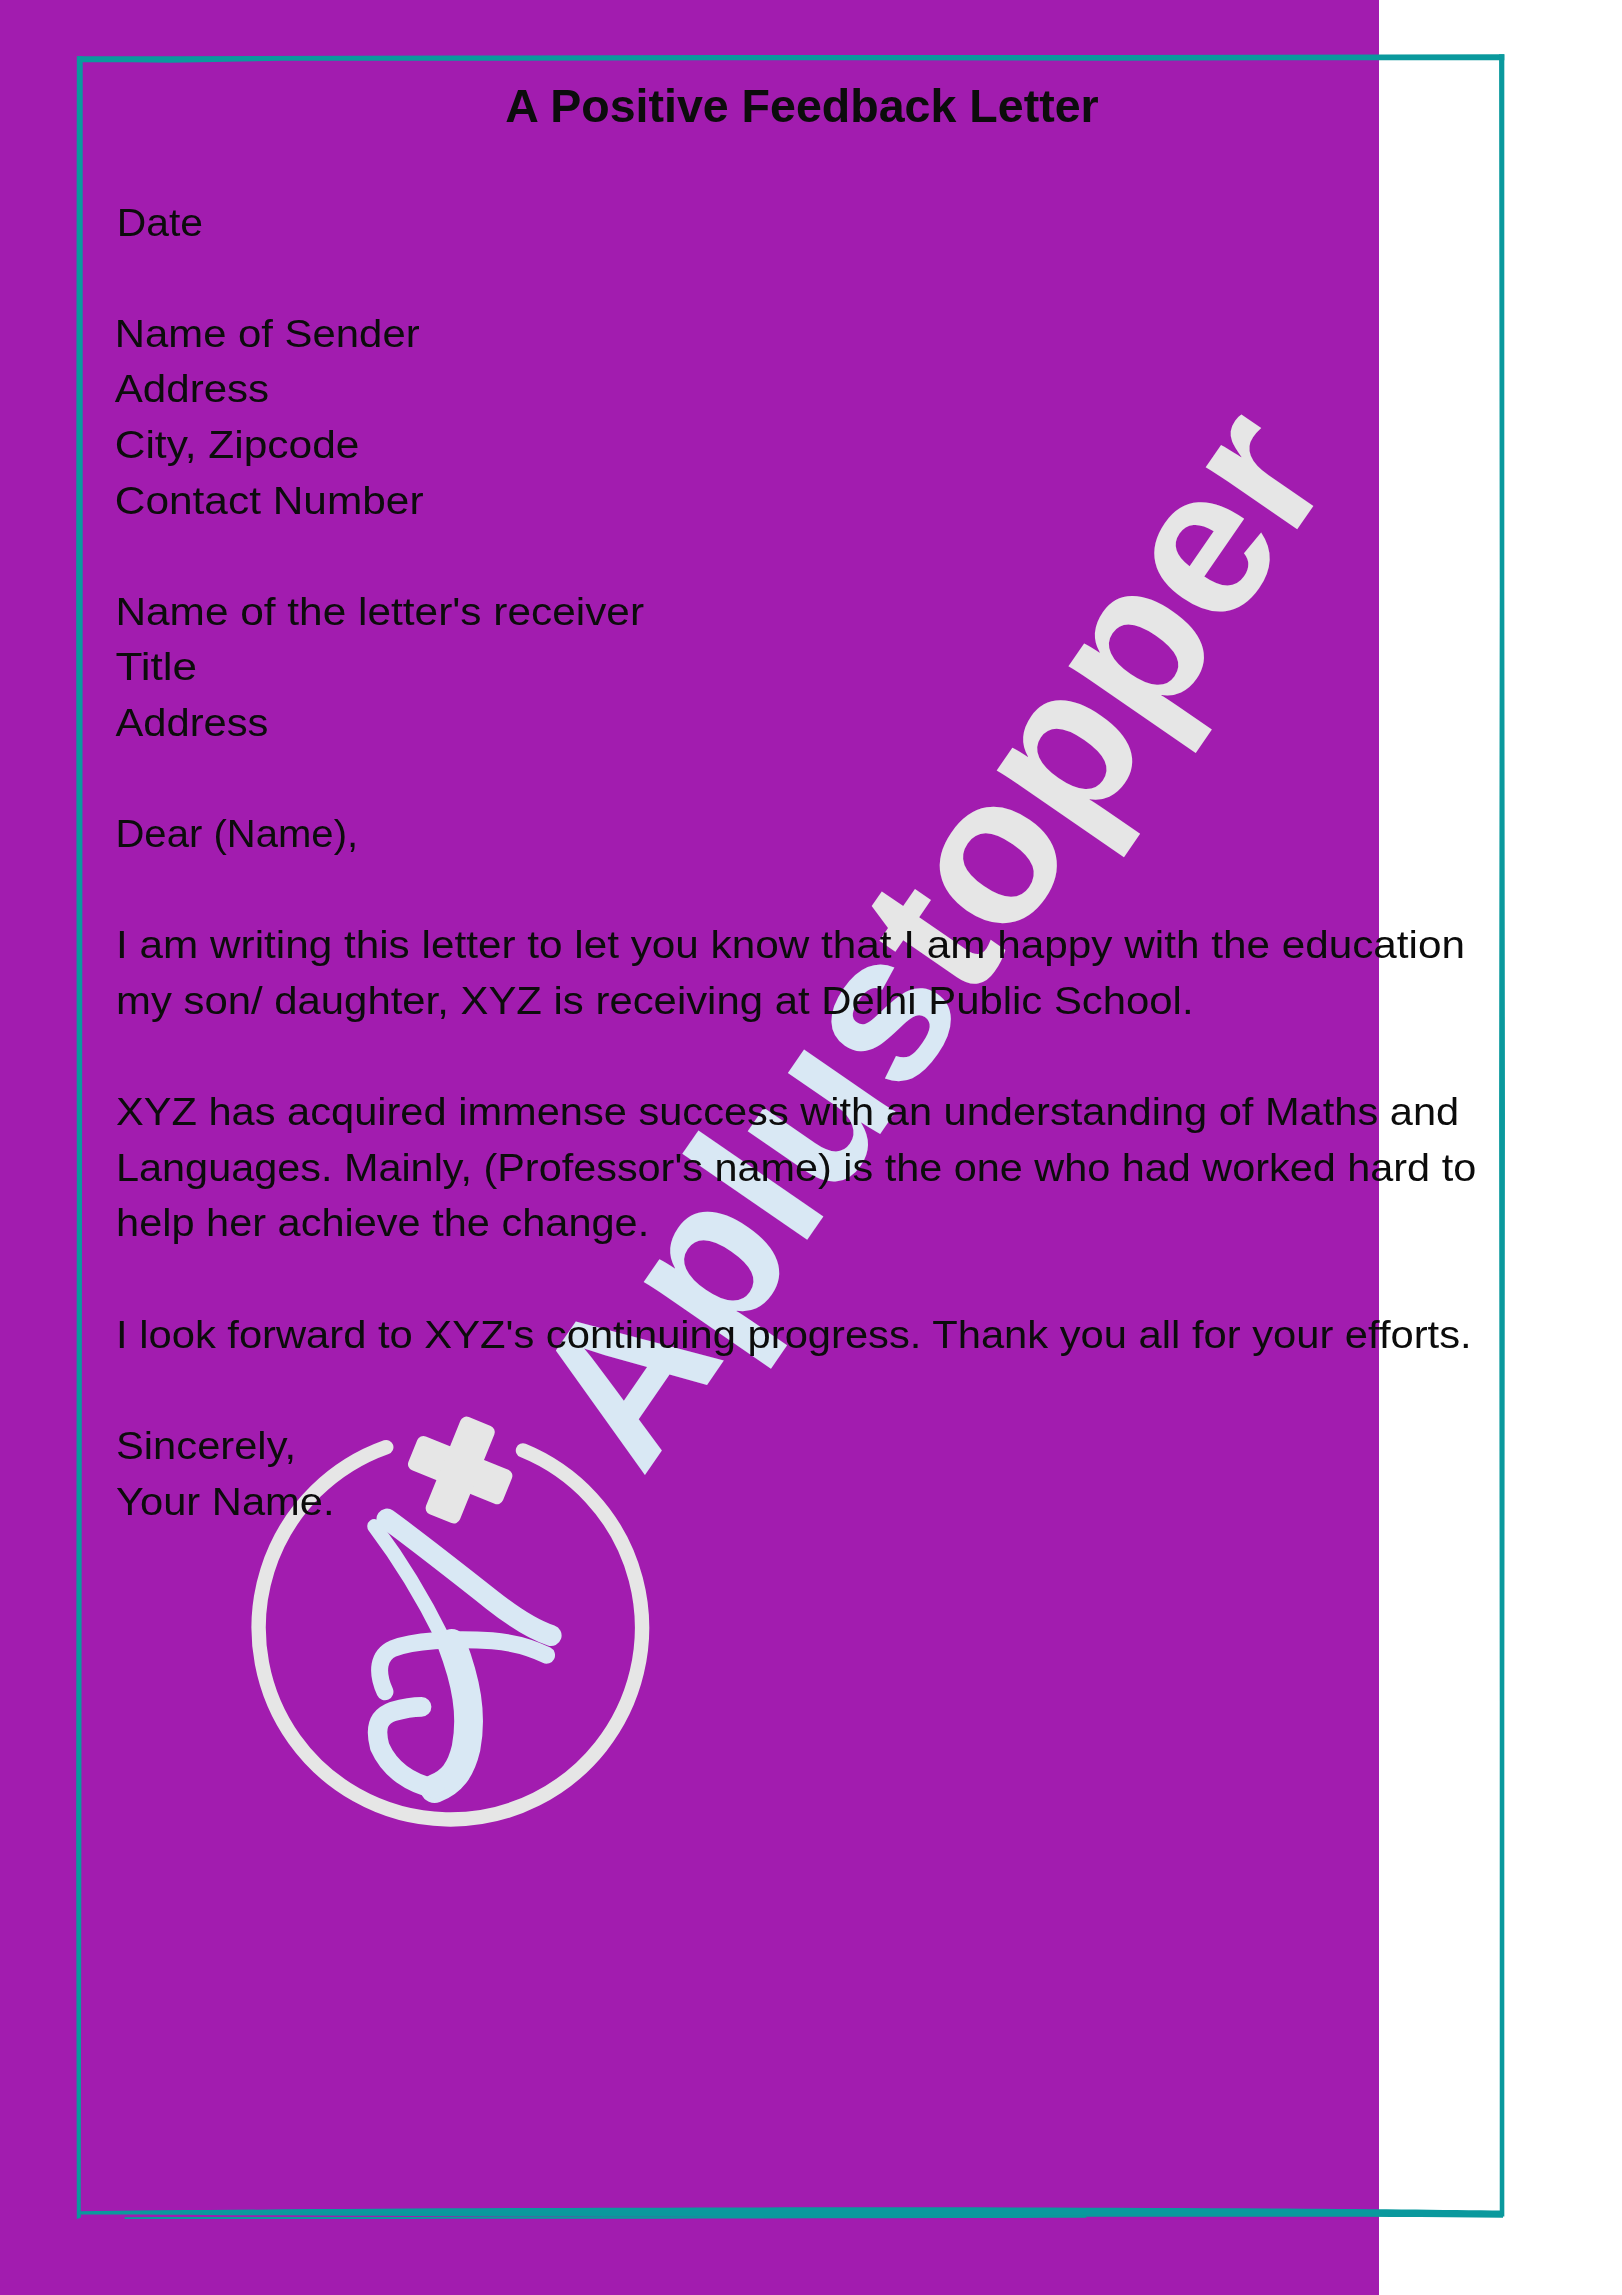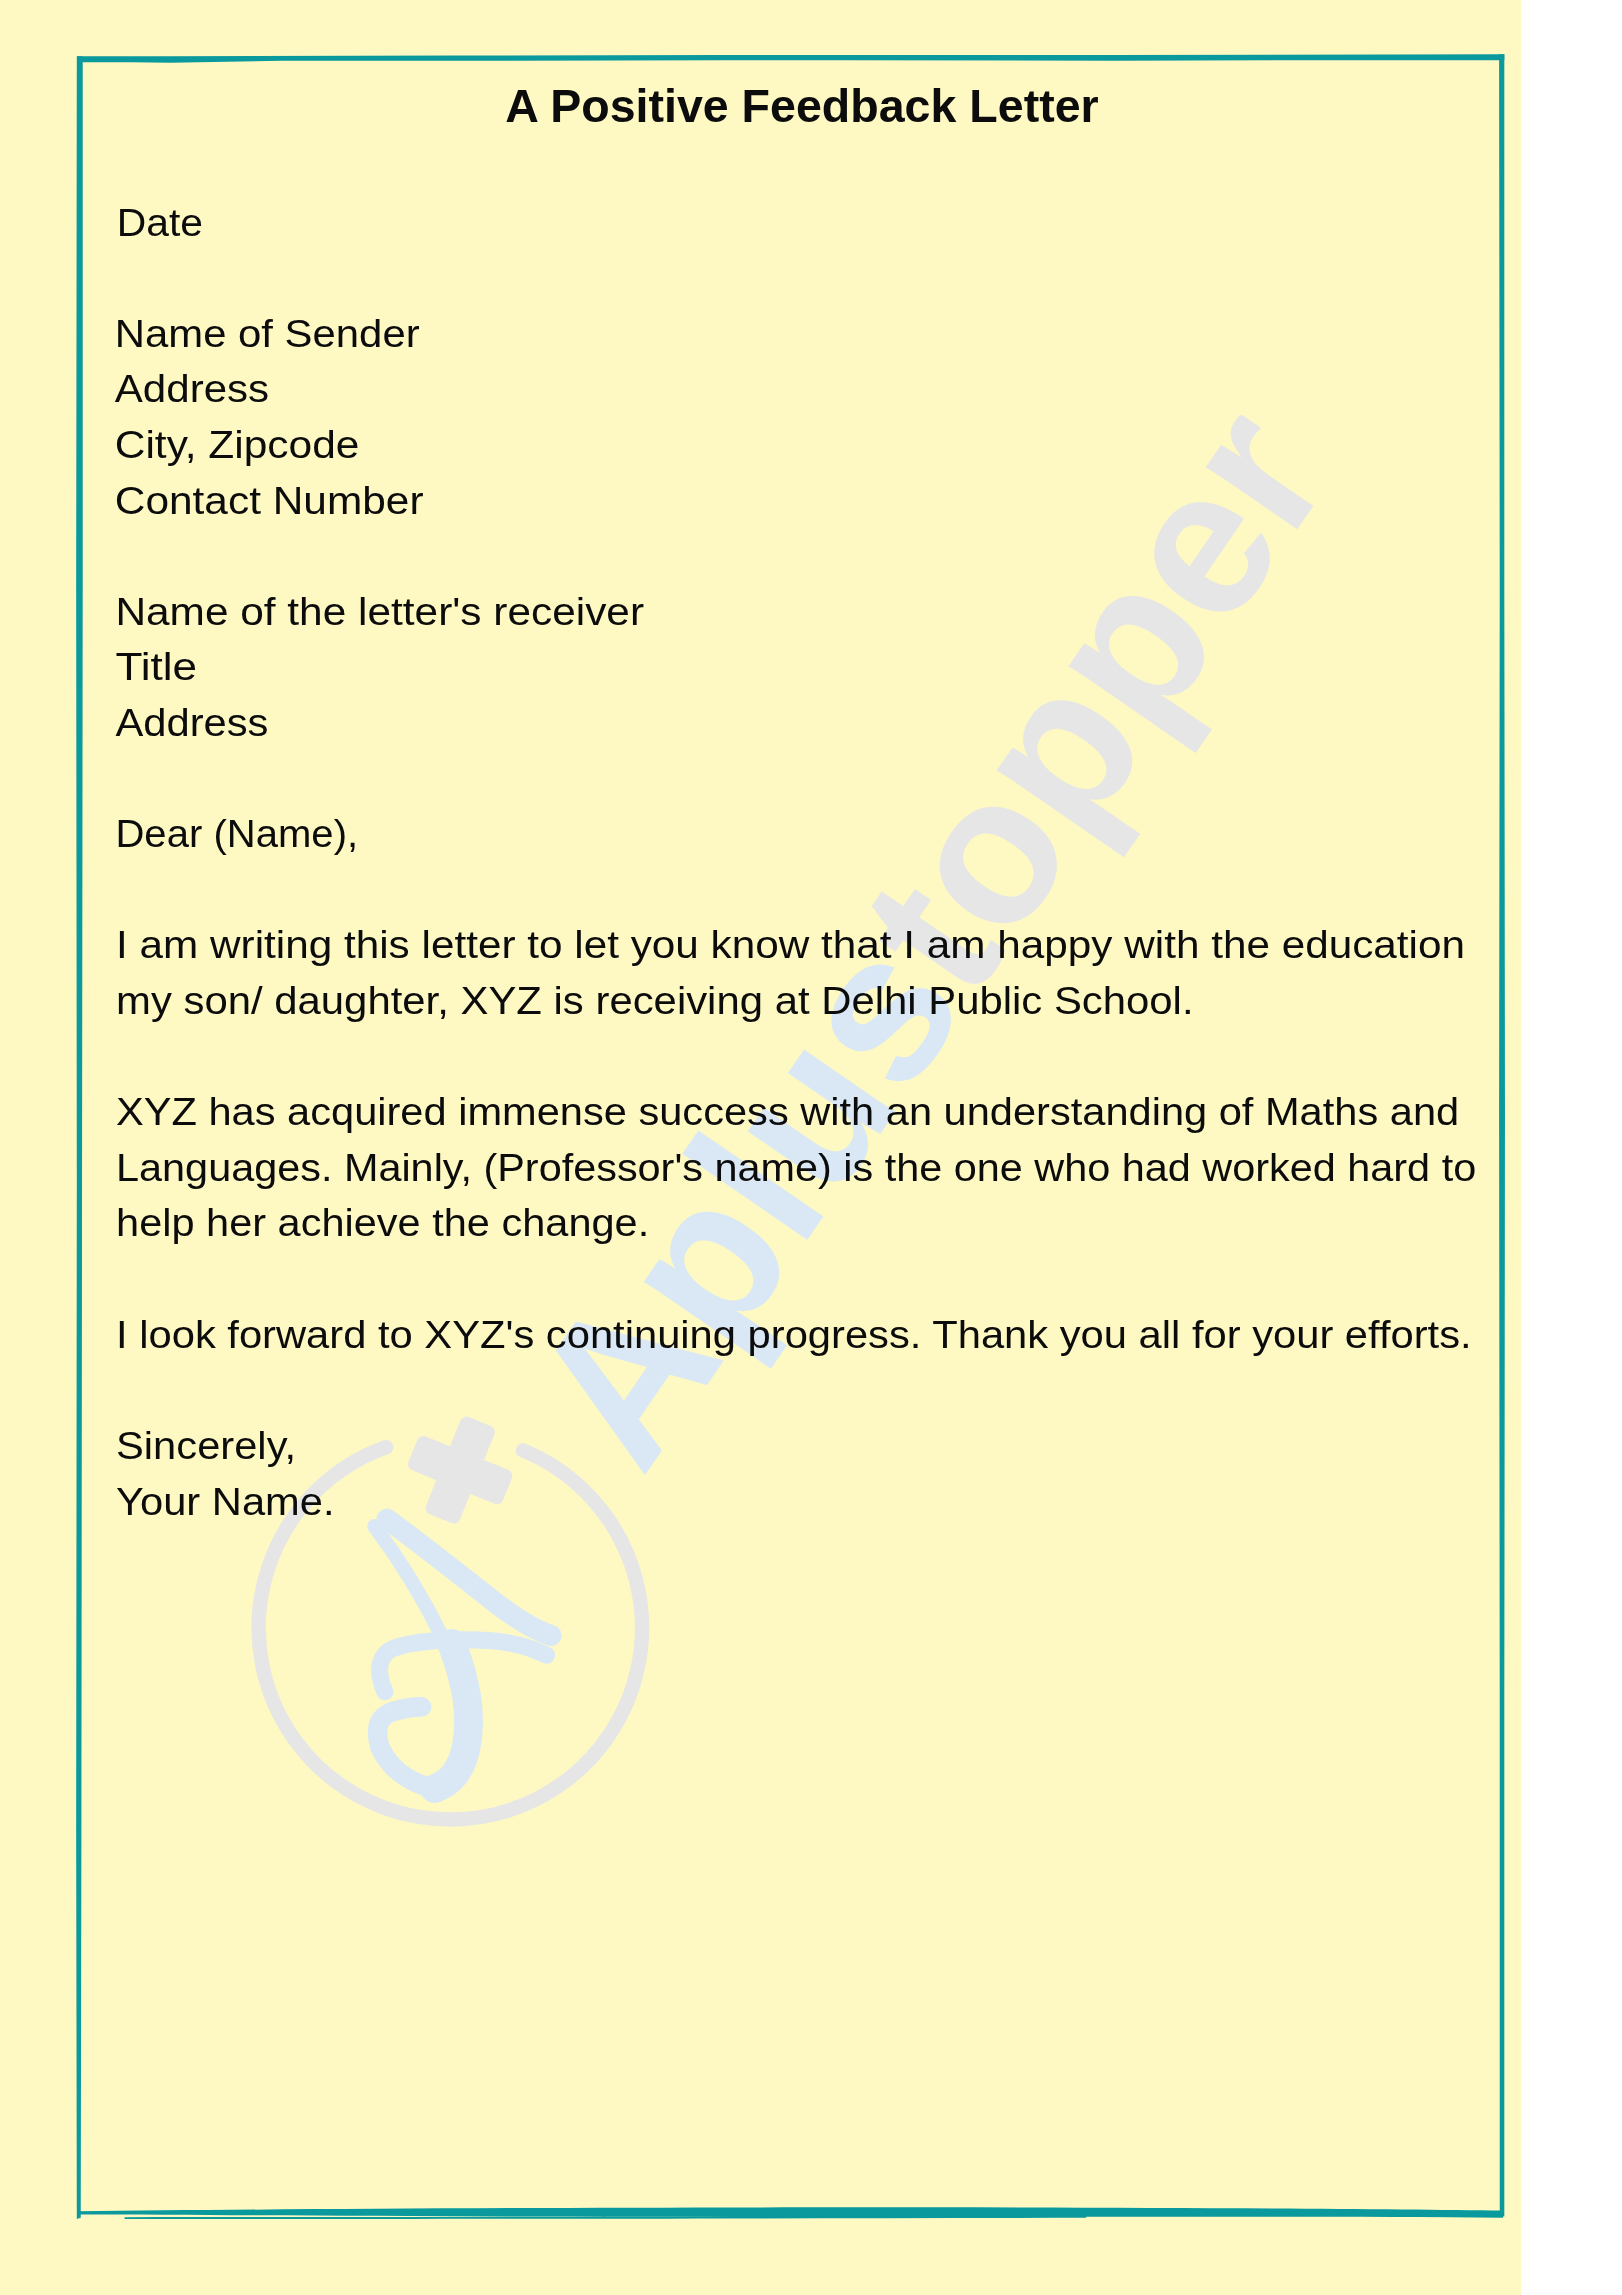--- a/index.html
+++ b/index.html
@@ -1,17 +1,17 @@
 <!DOCTYPE html>
 <html style="font-size:10.5px"><head>
   <meta charset="utf-8">
   <style>
     html, body { margin: 0; padding: 0; background: #ffffff; }
     body { width: 1623px; height: 2295px; overflow: hidden; }
-    #page { position: relative; width: 1521px; height: 2295px; background: #fef9c3; }
+    #page { position: relative; width: 1379px; height: 2295px; background: #a21caf; }
     #page svg { position: absolute; left: 0; top: 0; display: block; }
     .txt { font-family: "Liberation Sans", sans-serif; font-size: 60px; font-weight: 400; fill: #0c0c0c; }
     .title { font-family: "Liberation Sans", sans-serif; font-size: 70px; font-weight: 700; fill: #0c0c0c; }
     .wm { font-family: "Liberation Sans", sans-serif; font-size: 320px; font-weight: 700; }
   </style>
 </head>
 <body>
 
 <div id="page">
   <svg width="1623" height="2295" viewBox="0 0 2480 3508" xmlns="http://www.w3.org/2000/svg">

